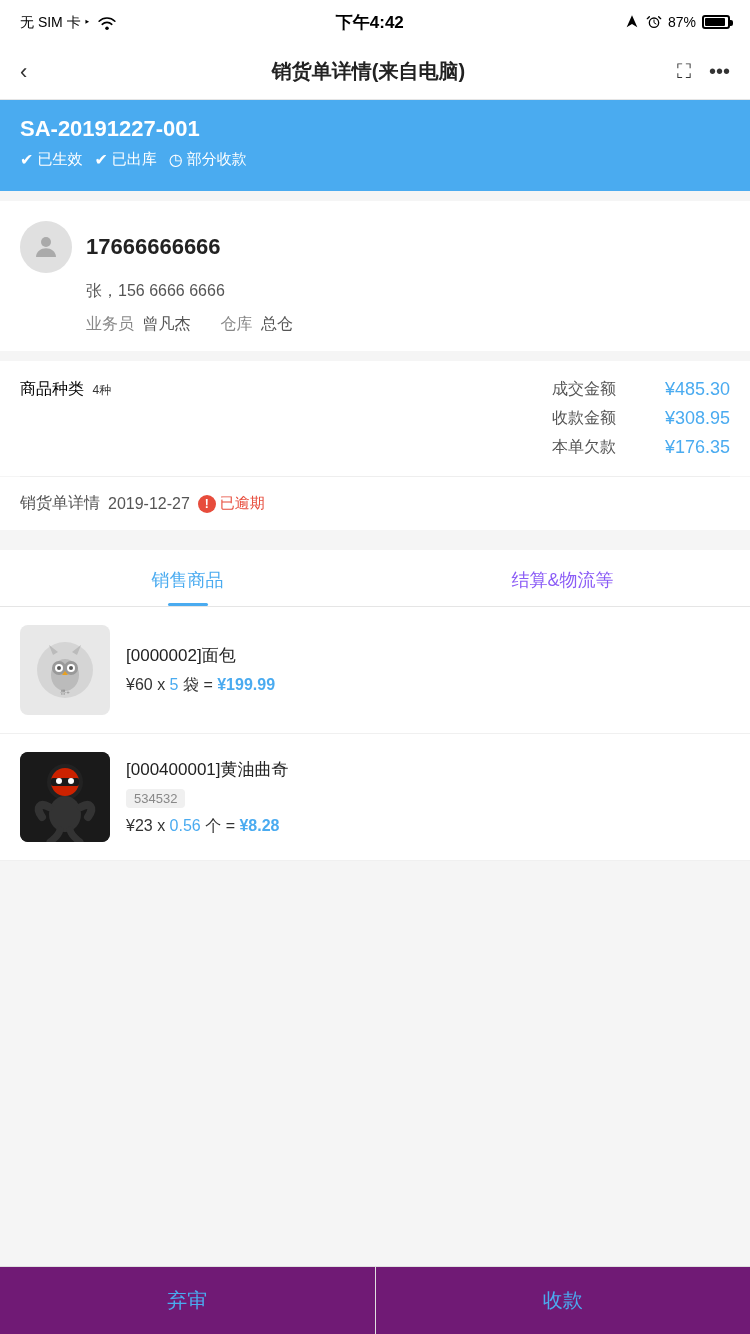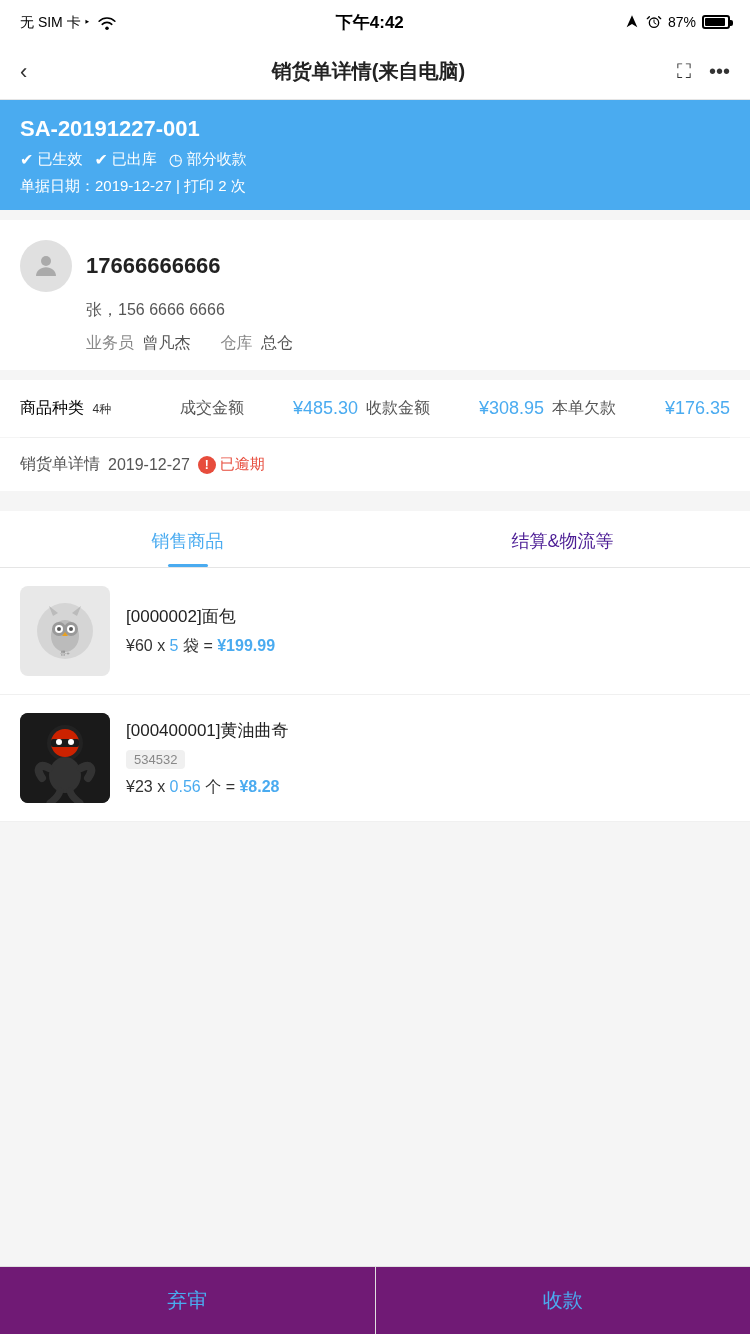--- a/index.html
+++ b/index.html
@@ -110,21 +110,21 @@
     
     .stats-section {
       background: #fff;
       padding: 18px 20px;
       display: flex;
       justify-content: space-between;
       align-items: flex-start;
     }
     .stats-left { }
     .stats-value { font-size: 12px; font-weight: 500; color: #333; margin-left: 4px; }
-    .stats-right { display: flex; flex-direction: row; gap: 8px; align-items: flex-end; }
+    .stats-right { display: flex; flex-direction: column; gap: 8px; align-items: flex-end; }
     .stats-right-row { display: flex; justify-content: space-between; gap: 24px; align-items: center; }
     .stats-right-label { font-size: 16px; color: #555; }
     .stats-right-value { font-size: 18px; color: #4AABF0; font-weight: 500; min-width: 90px; text-align: right; }
 
     
     .due-section {
       background: #fff;
       padding: 16px 20px;
       display: flex;
       align-items: center;
@@ -147,21 +147,21 @@
 
     
     .tabs-section {
       background: #fff;
       margin-top: 10px;
       display: flex;
       border-bottom: 1px solid #e5e5e5;
     }
     .tab {
       flex: 1; text-align: center; padding: 18px 0 14px;
-      font-size: 18px; color: #4c1d95; cursor: pointer; position: relative;
+      font-size: 18px; color: #8b5cf6; cursor: pointer; position: relative;
     }
     .tab.active { color: #4AABF0; }
     .tab.active::after {
       content: ''; position: absolute; bottom: 0; left: 50%; transform: translateX(-50%);
       width: 40px; height: 3px; background: #4AABF0; border-radius: 2px;
     }
 
     
     .products-section { background: #fff; }
 
@@ -259,21 +259,20 @@
     </span>
     <span class="badge">
       <span class="badge-icon">✔</span>
       <span>已出库</span>
     </span>
     <span class="badge">
       <span class="badge-icon">◷</span>
       <span>部分收款</span>
     </span>
   </div>
-  <div class="banner-meta">单据日期：2019-12-27 | 打印 2 次</div>
 </div>
 
 <div class="customer-section">
   <div class="customer-row">
     <div class="avatar">
       <svg width="30" height="30" viewBox="0 0 24 24" fill="#aaa">
         <circle cx="12" cy="8" r="4"></circle>
         <path d="M4 20c0-4 3.6-7 8-7s8 3 8 7"></path>
       </svg>
     </div>

